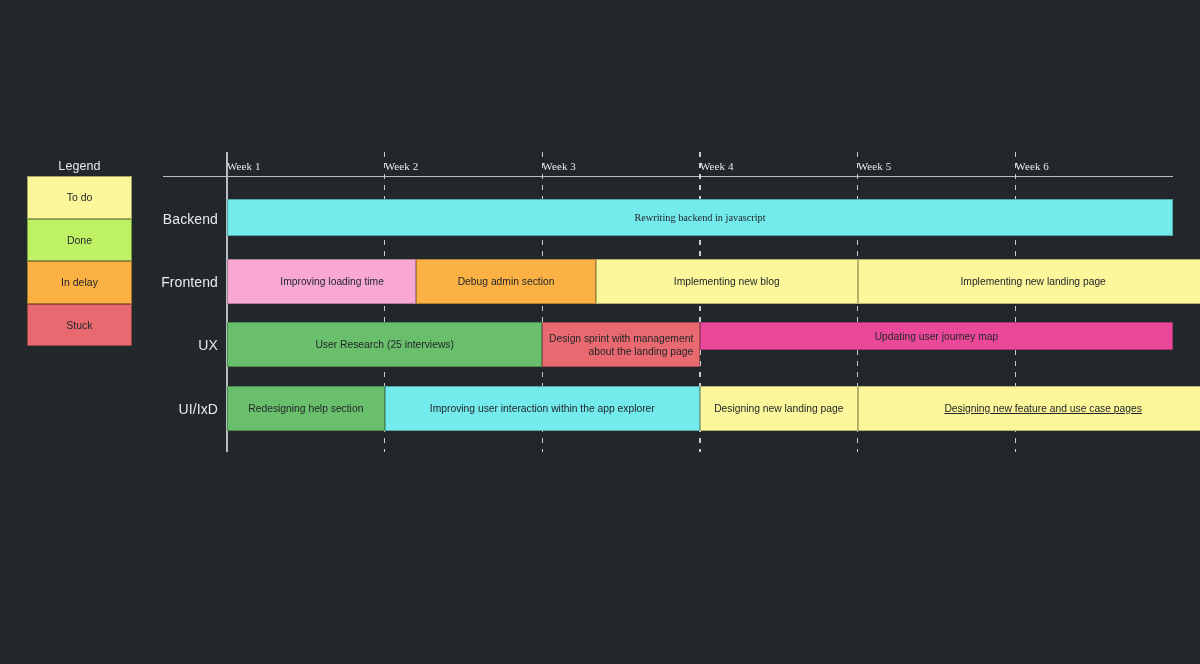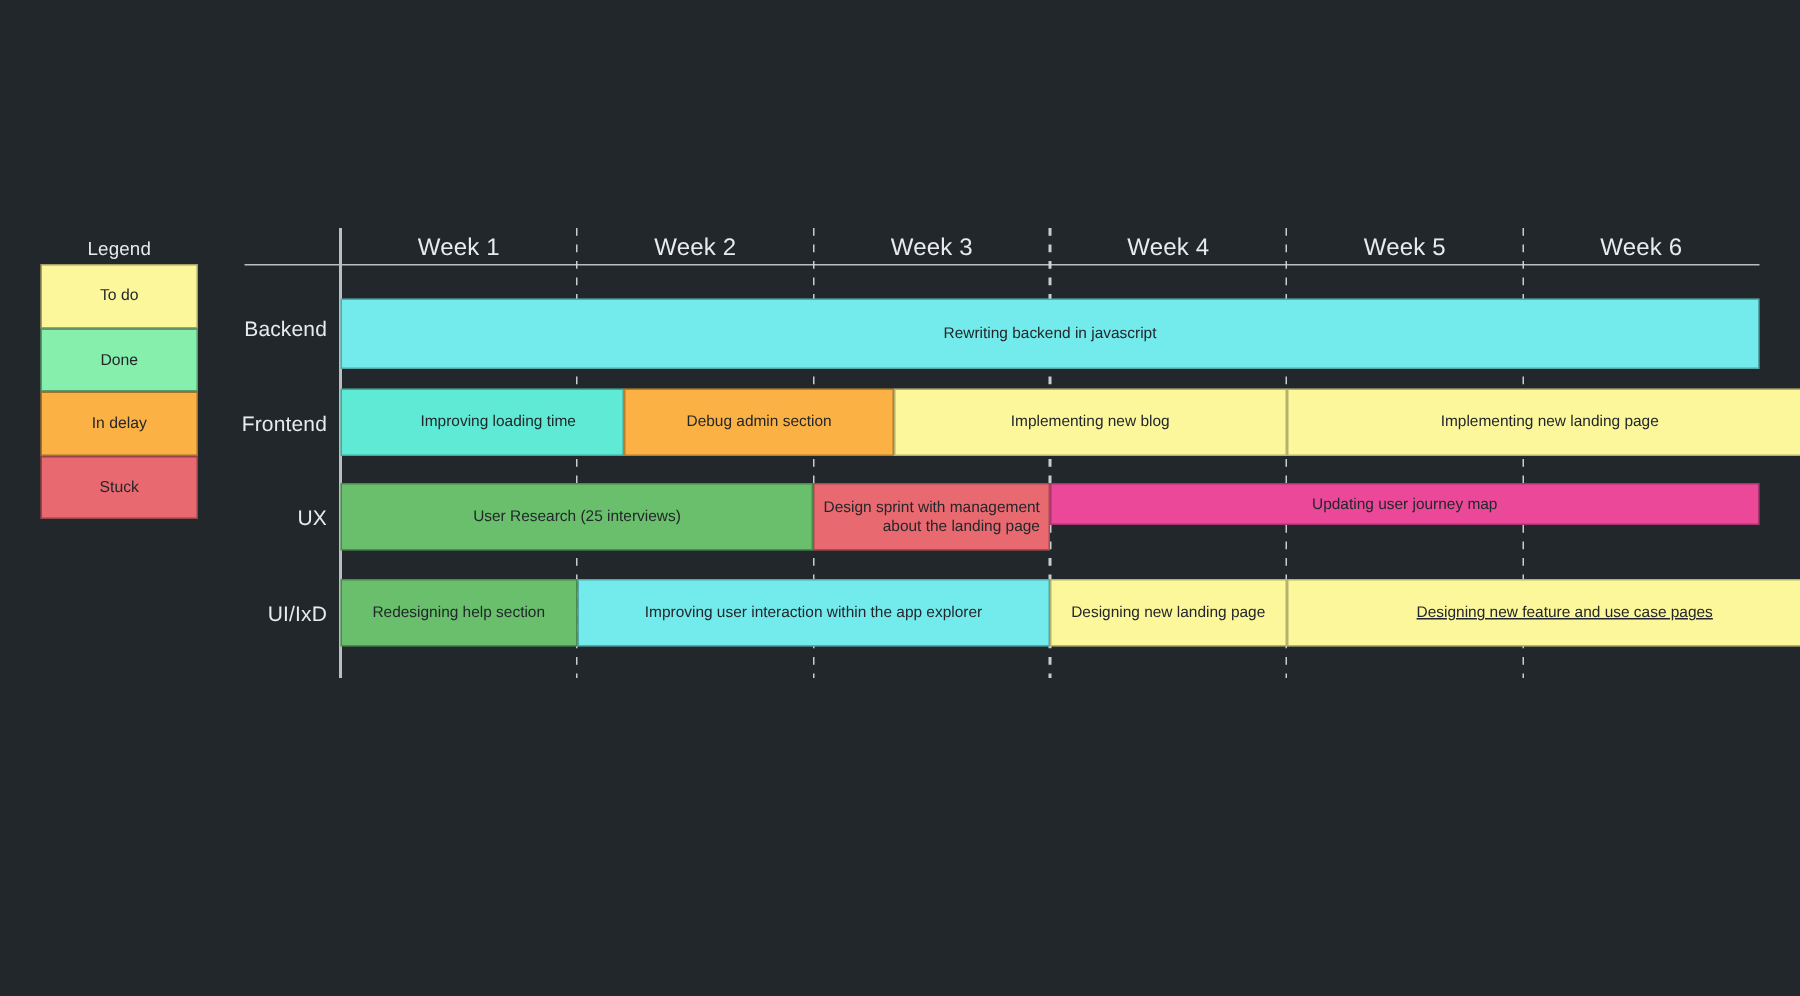--- a/index.html
+++ b/index.html
@@ -75,24 +75,25 @@
     height: 300px;
     background: #b9bec3;
   }
 
   
   .week-label {
     position: absolute;
     top: 157px;
     height: 18px;
     line-height: 18px;
-    text-align: center;
-    font-size: 16px;
+    text-align: left;
+    font-size: 11px;
     color: #e8eaed;
     letter-spacing: 0.1px;
+    font-family: Liberation Serif, serif;
   }
 
   
   .week-divider {
     position: absolute;
     top: 152px;
     width: 1.6px;
     height: 300px;
     background-image: linear-gradient(to bottom, #d6dadd 0, #d6dadd 5px, transparent 5px, transparent 11px);
     background-size: 1.6px 11px;
@@ -130,21 +131,21 @@
 </style>
 </head>
 <body>
 
 <div id="legend">
   <div id="legend-title">Legend</div>
   <div id="legend-boxes">
       <div class="legend-box" style="background: rgb(251, 247, 154);">
         <span>To do</span>
       </div>
-      <div class="legend-box" style="background: #86efac;">
+      <div class="legend-box" style="background: #bef264;">
         <span>Done</span>
       </div>
       <div class="legend-box" style="background: rgb(251, 177, 67);">
         <span>In delay</span>
       </div>
       <div class="legend-box" style="background: rgb(232, 105, 111);">
         <span>Stuck</span>
       </div>
     </div>
 </div>
@@ -167,22 +168,22 @@
       <div class="week-divider" style="left: 856.867px;"></div>
       <div class="week-divider" style="left: 1014.53px;"></div>
     </div>
   <div id="row-labels">
       <div class="row-label" style="top: 210.5px;">Backend</div>
       <div class="row-label" style="top: 273.5px;">Frontend</div>
       <div class="row-label" style="top: 336.5px;">UX</div>
       <div class="row-label" style="top: 400.5px;">UI/IxD</div>
     </div>
   <div id="bars">
-      <div class="bar" title="Rewriting backend in javascript — On going" style="left: 227px; width: 946px; top: 199px; height: 47px; background: rgb(115, 234, 236);"><span style="white-space: pre-line;">Rewriting backend in javascript</span></div>
-      <div class="bar" title="Improving loading time — Done" style="left: 227px; width: 189.2px; top: 259px; height: 45px; background: #5eead4; padding-left: 25px;"><span style="white-space: pre-line;">Improving loading time</span></div>
+      <div class="bar" title="Rewriting backend in javascript — On going" style="left: 227px; width: 946px; top: 199px; height: 37px; background: rgb(115, 234, 236); font-family: Liberation Serif, serif;"><span style="white-space: pre-line;">Rewriting backend in javascript</span></div>
+      <div class="bar" title="Improving loading time — Done" style="left: 227px; width: 189.2px; top: 259px; height: 45px; background: #f9a8d4; padding-left: 25px;"><span style="white-space: pre-line;">Improving loading time</span></div>
       <div class="bar" title="Debug admin section — In delay" style="left: 416.2px; width: 179.74px; top: 259px; height: 45px; background: rgb(251, 177, 67);"><span style="white-space: pre-line;">Debug admin section</span></div>
       <div class="bar" title="Implementing new blog — To do" style="left: 595.94px; width: 261.727px; top: 259px; height: 45px; background: rgb(251, 247, 154);"><span style="white-space: pre-line;">Implementing new blog</span></div>
       <div class="bar" title="Implementing new landing page — To do" style="left: 857.667px; width: 351px; top: 259px; height: 45px; background: rgb(251, 247, 154);"><span style="white-space: pre-line;">Implementing new landing page</span></div>
       <div class="bar" title="User Research (25 interviews) — Done" style="left: 227px; width: 315.333px; top: 322px; height: 45px; background: rgb(105, 191, 107);"><span style="white-space: pre-line;">User Research (25 interviews)</span></div>
       <div class="bar" title="Design sprint with management
 about the landing page — Stuck" style="left: 542.333px; width: 157.667px; top: 322px; height: 45px; background: rgb(232, 105, 111); text-align: right;"><span style="white-space: pre-line;">Design sprint with management
 about the landing page</span></div>
       <div class="bar" title="Updating user journey map — To do" style="left: 700px; width: 473px; top: 322px; height: 28px; background: #ec4899;"><span style="white-space: pre-line;">Updating user journey map</span></div>
       <div class="bar" title="Redesigning help section — Done" style="left: 227px; width: 157.667px; top: 386px; height: 45px; background: rgb(105, 191, 107);"><span style="white-space: pre-line;">Redesigning help section</span></div>
       <div class="bar" title="Improving user interaction within the app explorer — On going" style="left: 384.667px; width: 315.333px; top: 386px; height: 45px; background: rgb(115, 234, 236);"><span style="white-space: pre-line;">Improving user interaction within the app explorer</span></div>

